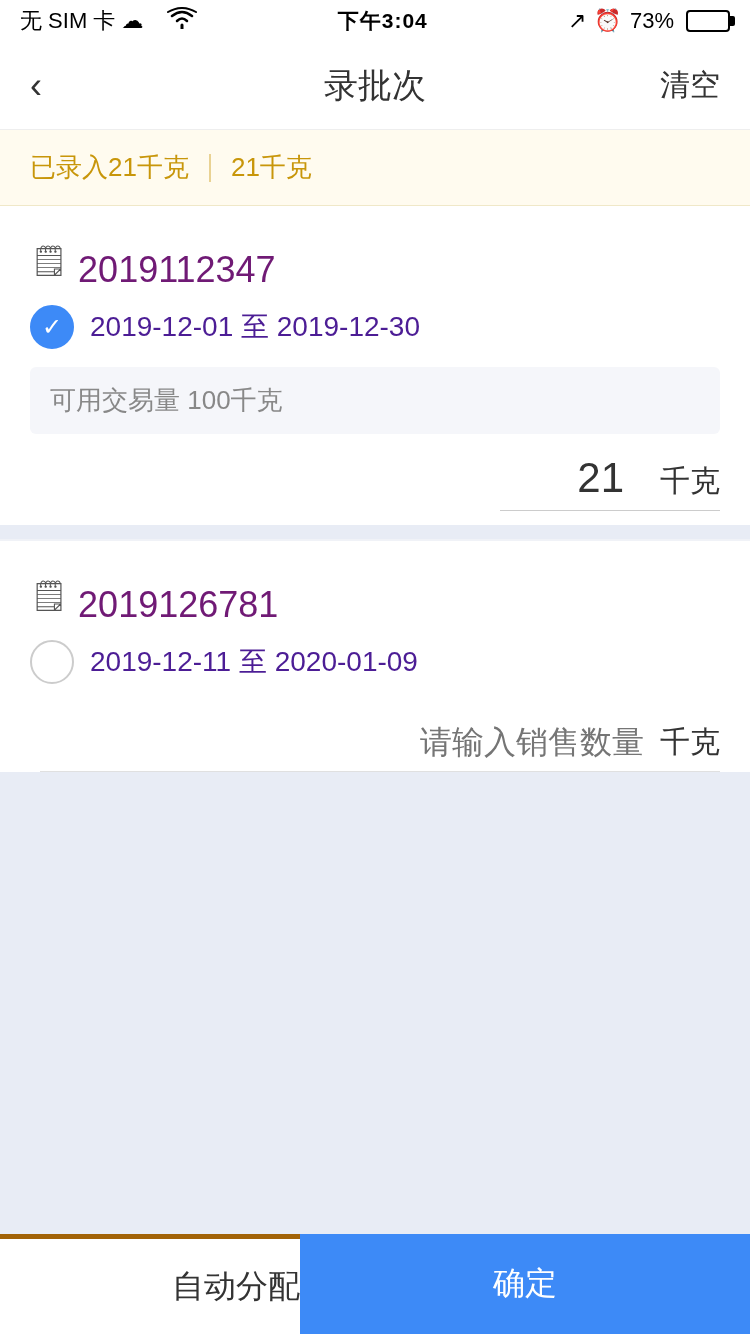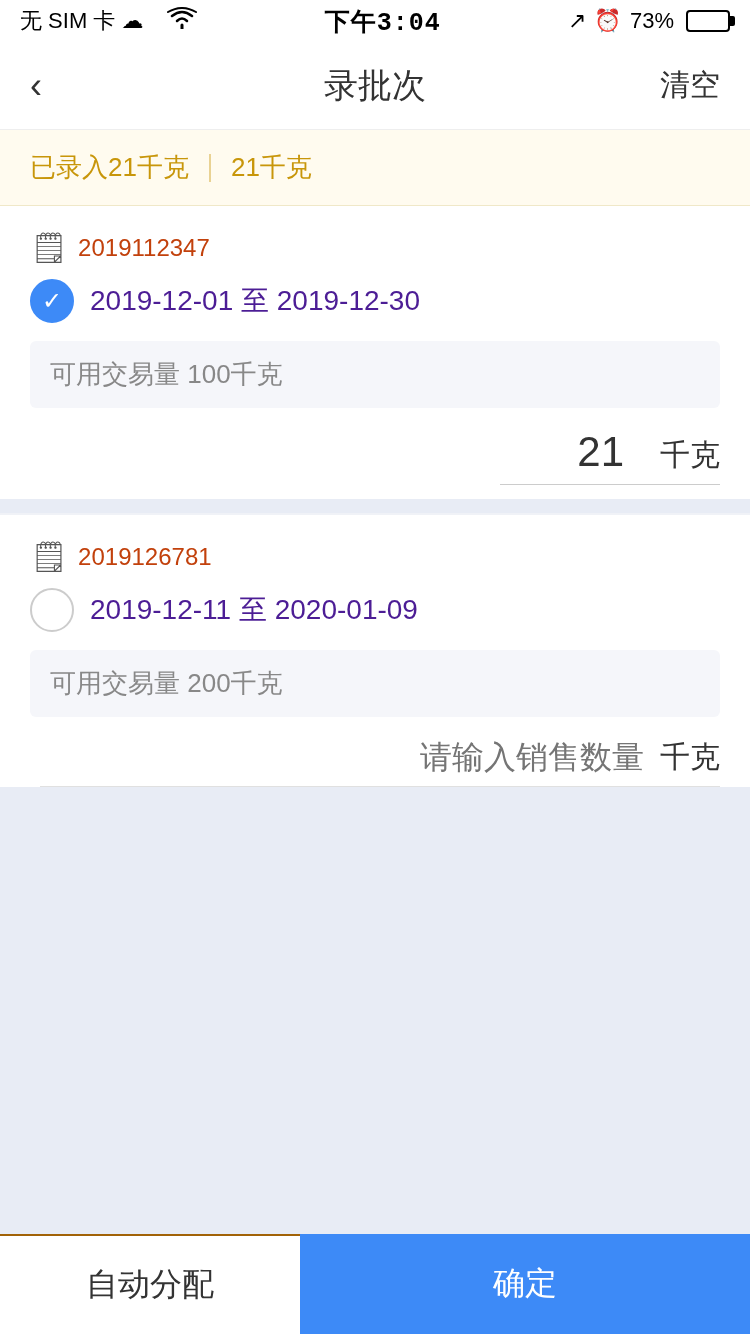--- a/index.html
+++ b/index.html
@@ -25,24 +25,23 @@
       font-size: 24px;
       color: #000;
     }
     .status-left {
       display: flex;
       align-items: center;
       gap: 24px;
       font-size: 22px;
     }
     .status-center {
-      font-size: 25px;
+      font-size: 21px;
       font-weight: 600;
       letter-spacing: 1px;
-      font-family: Liberation Mono, monospace;
     }
     .status-right {
       display: flex;
       align-items: center;
       gap: 8px;
       font-size: 22px;
     }
     .battery {
       display: inline-block;
       width: 44px;
@@ -135,23 +134,24 @@
       display: flex;
       align-items: center;
       gap: 10px;
       margin-bottom: 14px;
     }
     .batch-icon {
       font-size: 30px;
       color: #555;
     }
     .batch-id {
-      font-size: 24px;
+      font-size: 36px;
       font-weight: 500;
-      color: #c2410c;
+      color: #701a75;
+      margin-top: 19px;
     }
     .batch-date-row {
       display: flex;
       align-items: center;
       gap: 16px;
       margin-bottom: 18px;
     }
     .radio-btn {
       width: 44px;
       height: 44px;
@@ -241,21 +241,22 @@
       height: 100px;
       display: flex;
     }
     .btn-auto {
       flex: 1;
       background: #fff;
       border: none;
       font-size: 32px;
       color: #333;
       cursor: pointer;
-      border-top: 2px solid #a16207;
+      border-top: 5px solid #a16207;
+      text-align: right;
     }
     .btn-confirm {
       flex: 1.5;
       background: #3d8af7;
       border: none;
       font-size: 32px;
       color: #fff;
       cursor: pointer;
     }
 
@@ -338,21 +339,20 @@
     <div class="batch-item">
       <div class="batch-id-row">
         <span class="batch-icon">🗒</span>
         <span class="batch-id">2019126781</span>
       </div>
       <div class="batch-date-row">
         <div class="radio-btn">
         </div>
         <span class="batch-date">2019-12-11 至 2020-01-09</span>
       </div>
-      <div class="batch-qty-bar">可用交易量 200千克</div>
     </div>
 
     <div style="background:#fff; padding: 20px 30px 0 40px;">
       <div style="display:flex; align-items:center; justify-content:flex-end; padding-bottom: 8px;">
         <input class="qty-input" type="text" placeholder="请输入销售数量" style="">
         <span class="qty-unit">千克</span>
       </div>
       <div style="padding-bottom: 0;">
         <div class="input-underline"></div>
       </div>

